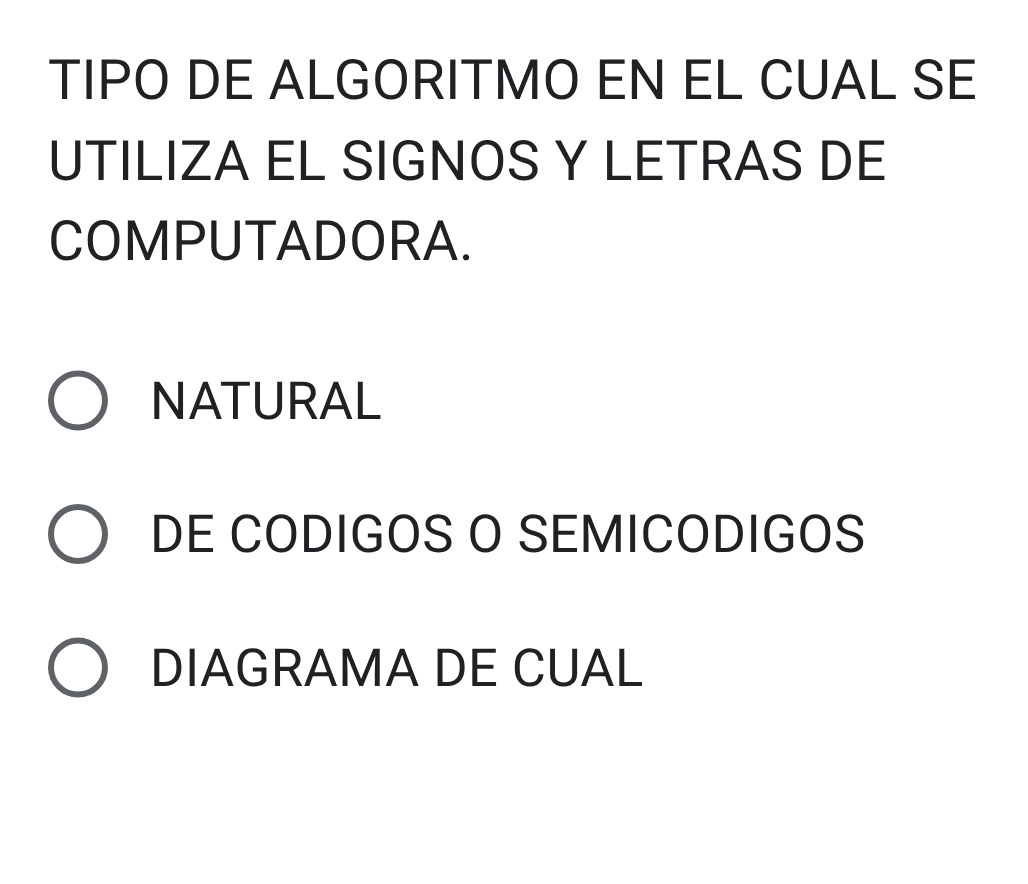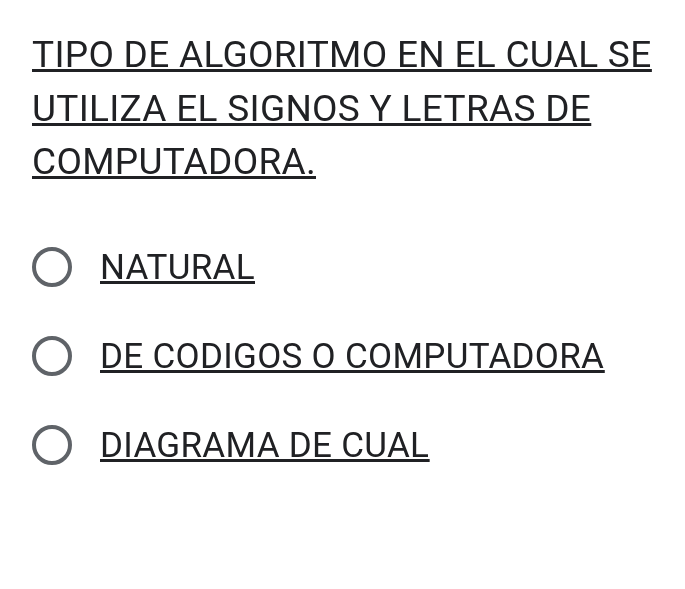--- a/index.html
+++ b/index.html
@@ -1,19 +1,18 @@
 <!DOCTYPE html>
 <html><head>
   <meta charset="utf-8">
   <style>
     * {
       margin: 0;
       padding: 0;
       box-sizing: border-box;
-      text-decoration: underline;
     }
     body {
       font-family: Roboto, Arial, sans-serif;
       background: #ffffff;
       width: 685px;
       height: 589px;
       padding: 28px 32px;
       color: #202124;
     }
     .question {
@@ -52,19 +51,19 @@
 
 <div class="question">TIPO DE ALGORITMO EN EL CUAL SE UTILIZA EL SIGNOS Y LETRAS DE COMPUTADORA.</div>
 
 <div class="options">
   <div class="option">
     <div class="radio"></div>
     <span class="option-label">NATURAL</span>
   </div>
   <div class="option">
     <div class="radio"></div>
-    <span class="option-label">DE CODIGOS O COMPUTADORA</span>
+    <span class="option-label">DE CODIGOS O SEMICODIGOS</span>
   </div>
   <div class="option">
     <div class="radio"></div>
     <span class="option-label">DIAGRAMA DE CUAL</span>
   </div>
 </div>
 
 </body></html>

